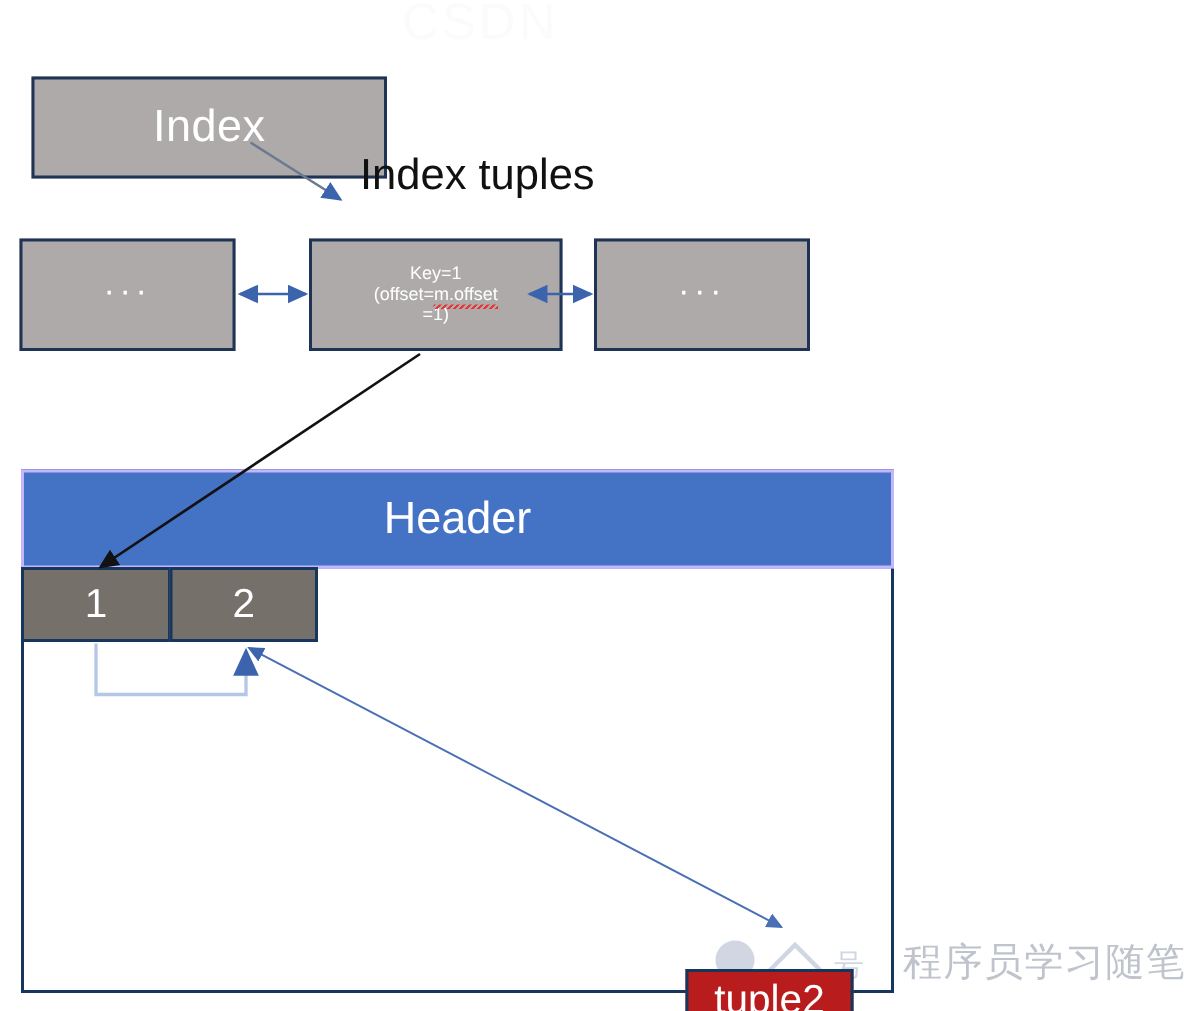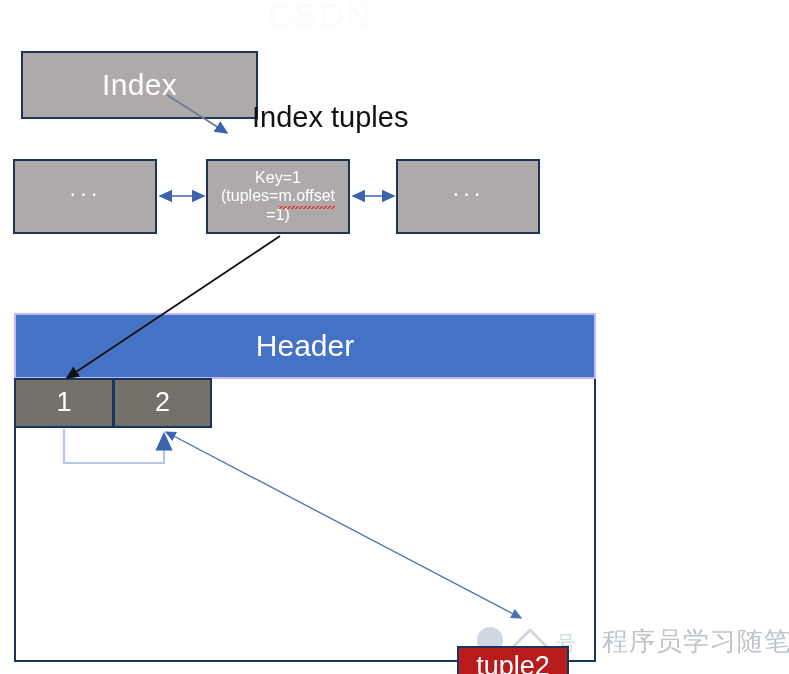--- a/index.html
+++ b/index.html
@@ -35,21 +35,21 @@
     height: 68px;
     background: #aeaaaa;
     border: 2px solid #1f3454;
     font-size: 30px;
     letter-spacing: 0.3px;
     margin-top: 41px;
   }
   
   #index-tuples-label {
     position: absolute;
-    left: 252px;
+    left: 240px;
     top: 101px;
     font-size: 29px;
     color: #111111;
     white-space: nowrap;
     text-align: right;
   }
   
   .tuple-box {
     background: #aeaaaa;
     border: 2px solid #1f3454;
@@ -65,22 +65,22 @@
   }
   #tuple-right {
     left: 396px;
     width: 144px;
     font-size: 23px;
     letter-spacing: 3px;
     padding-bottom: 6px;
   }
   #tuple-key {
     left: 206px;
-    width: 144px;
-    font-size: 16px;
+    width: 169px;
+    font-size: 12px;
     flex-direction: column;
     justify-content: center;
   }
   #tuple-key .kline { display: block; }
   .spellcheck {
     text-decoration: none;
     position: relative;
     display: inline-block;
   }
   .spellcheck::after {
@@ -184,21 +184,21 @@
   </div>
 
   <div id="index-tuples-label">Index tuples</div>
 
   <div class="box tuple-box" id="tuple-left">
     <span>···</span>
   </div>
 
   <div class="box tuple-box" id="tuple-key">
     <span class="kline">Key=1</span>
-    <span class="kline"><span>(tuples=</span><span class="spellcheck">m.offset</span></span>
+    <span class="kline"><span>(offset=</span><span class="spellcheck">m.offset</span></span>
     <span class="kline">=1)</span>
   </div>
 
   <div class="box tuple-box" id="tuple-right">
     <span>···</span>
   </div>
 
   <div id="page-block"></div>
 
   <div class="box" id="header-bar">

